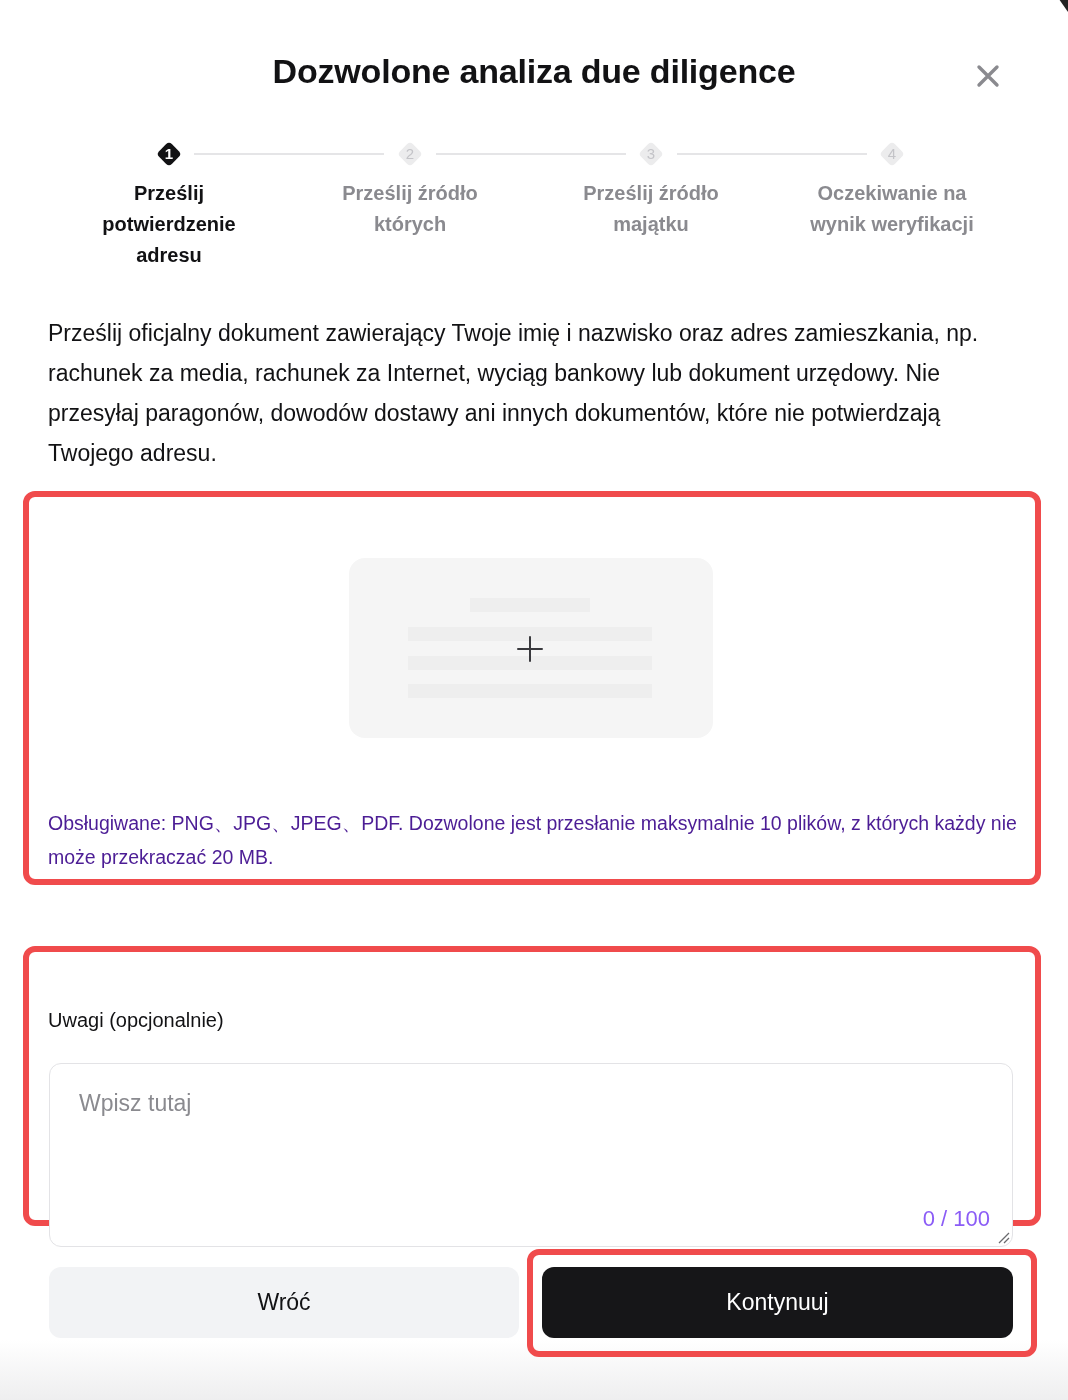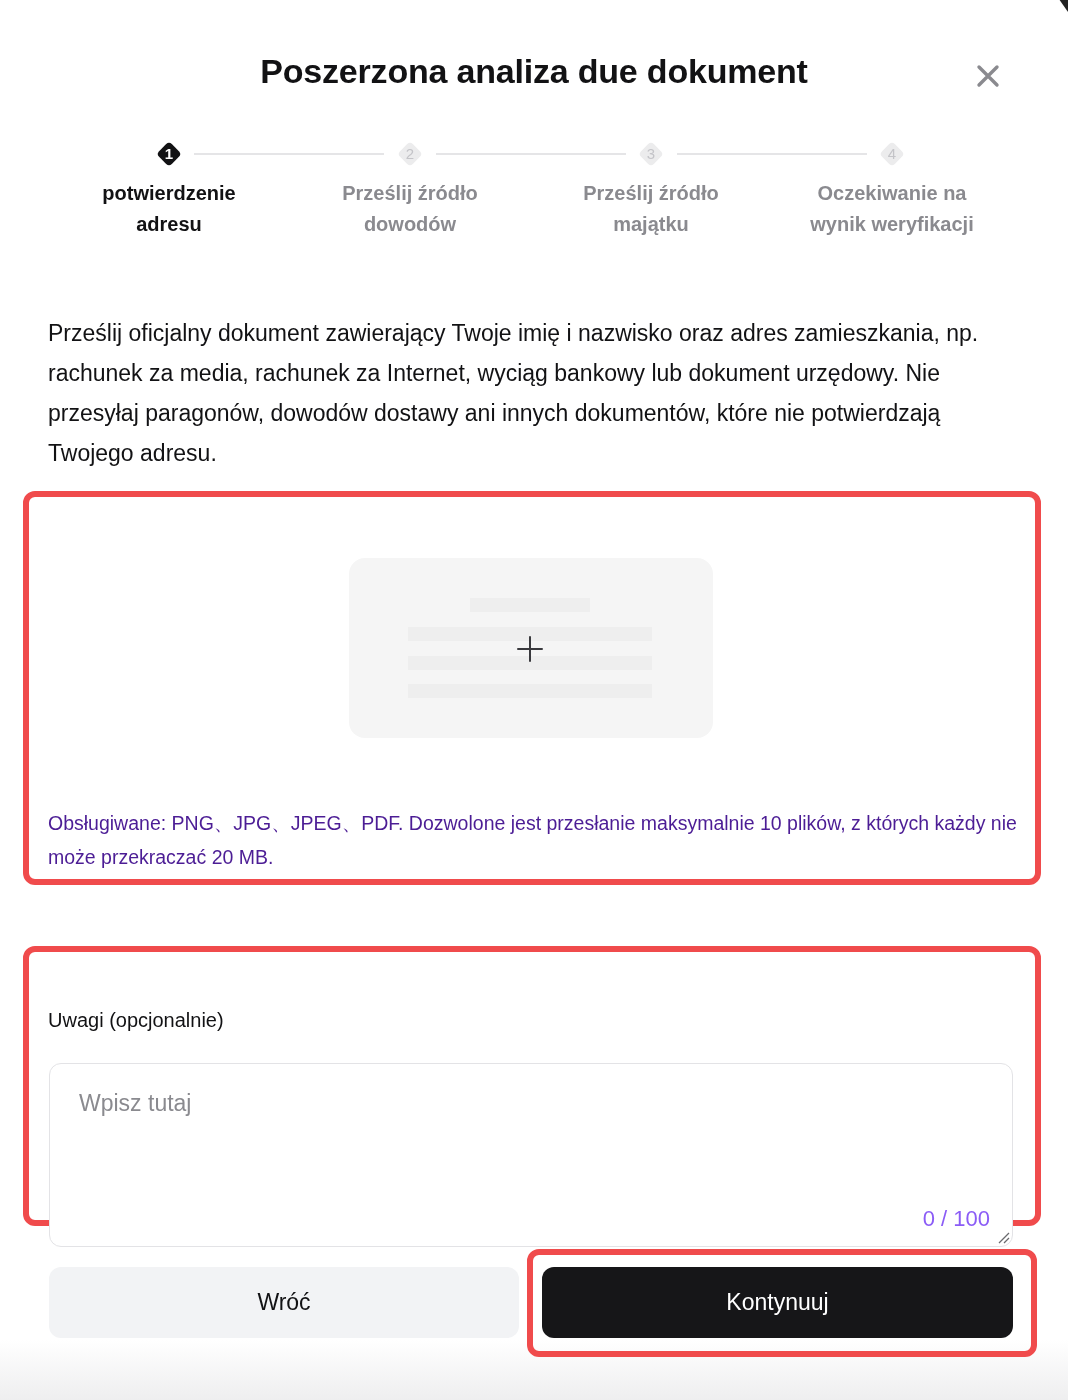--- a/index.html
+++ b/index.html
@@ -43,49 +43,50 @@
   .btn { position: absolute; top: 1267px; height: 71px; border-radius: 12px; display: flex; align-items: center; justify-content: center; font-size: 23px; cursor: pointer; border: none; text-align: center; }
   .btn-back { left: 49px; width: 470px; background: #f2f3f5; color: #121214; }
   .btn-next { left: 542px; width: 471px; background: #161618; color: #ffffff; }
 </style>
 </head>
 <body>
 
 <div class="corner"></div>
 <div class="bottom-fade"></div>
 
-<h1 class="title">Poszerzona analiza due dokument</h1>
+<h1 class="title">Dozwolone analiza due diligence</h1>
 
 <svg class="close" viewBox="0 0 28 28">
   <path d="M5 5 L23 23 M23 5 L5 23" stroke="#8a8a8f" stroke-width="3.4" stroke-linecap="round"></path>
 </svg>
 
 <div class="steps">
   <div class="step-line" style="left:146px; width:190px;"></div>
   <div class="step-line" style="left:388px; width:190px;"></div>
   <div class="step-line" style="left:629px; width:190px;"></div>
 
   <div class="step active" style="left:21px;">
     <div class="dia">
         <div class="sq"></div>
         <div class="num">1</div>
       </div>
     <div class="lbl">
+      <div>Prześlij</div>
         <div>potwierdzenie</div>
         <div>adresu</div>
     </div>
   </div>
   <div class="step" style="left:262px;">
     <div class="dia">
         <div class="sq"></div>
         <div class="num">2</div>
       </div>
     <div class="lbl">
       <div>Prześlij źródło</div>
-        <div>dowodów</div>
+        <div>których</div>
     </div>
   </div>
   <div class="step" style="left:503px;">
     <div class="dia">
         <div class="sq"></div>
         <div class="num">3</div>
       </div>
     <div class="lbl">
       <div>Prześlij źródło</div>
         <div>majątku</div>

